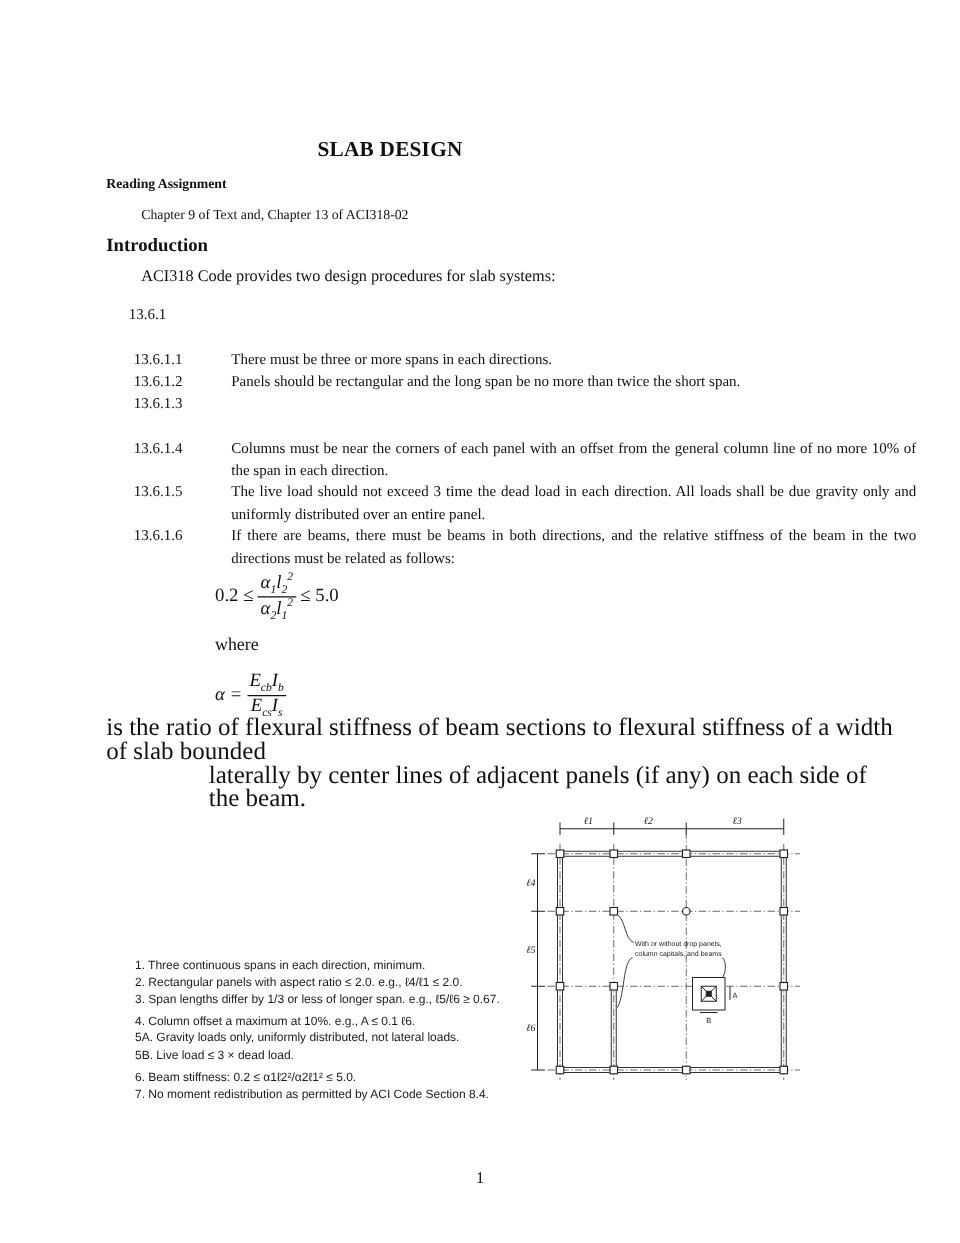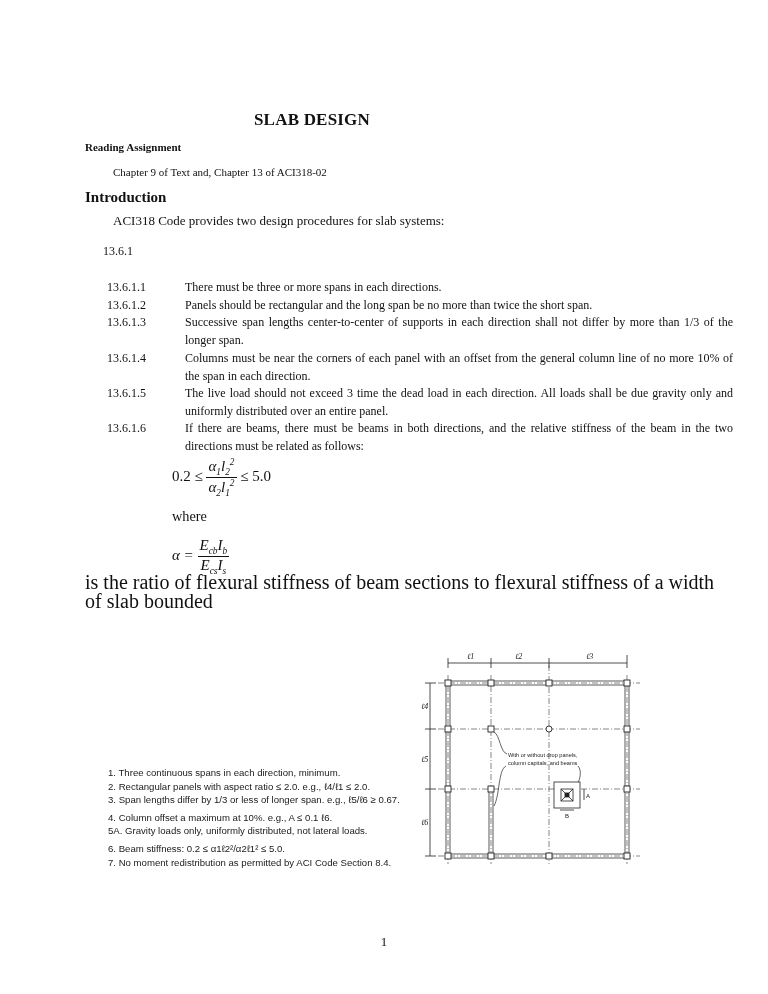--- a/index.html
+++ b/index.html
@@ -46,21 +46,20 @@
   <div class="clause" style="top:279px;">
     <span class="num sub">13.6.1.1</span>
     <div class="txt">There must be three or more spans in each directions.</div>
   </div>
   <div class="clause" style="top:297px;">
     <span class="num sub">13.6.1.2</span>
     <div class="txt">Panels should be rectangular and the long span be no more than twice the short span.</div>
   </div>
   <div class="clause" style="top:314px;">
     <span class="num sub">13.6.1.3</span>
-    <div class="txt">Successive span lengths center-to-center of supports in each direction shall not differ by more than 1/3 of the longer span.</div>
   </div>
   <div class="clause" style="top:350px;">
     <span class="num sub">13.6.1.4</span>
     <div class="txt">Columns must be near the corners of each panel with an offset from the general column line of no more 10% of the span in each direction.</div>
   </div>
   <div class="clause" style="top:385px;">
     <span class="num sub">13.6.1.5</span>
     <div class="txt">The live load should not exceed 3 time the dead load in each direction.  All loads shall be due gravity only and uniformly distributed over an entire panel.</div>
   </div>
   <div class="clause" style="top:420px;">
@@ -82,28 +81,30 @@
   <div class="abs formula" style="left:172px; top:537px; font-size:15px;">
     <span style="font-style:italic;">α =</span>
     <span class="frac">
       <span class="top">E<sub>cb</sub>I<sub>b</sub></span>
       <span class="bot">E<sub>cs</sub>I<sub>s</sub></span>
     </span>
   </div>
 
   <div class="abs ratio-text">
     <span>is the ratio of flexural stiffness of beam sections to flexural stiffness of a width of slab bounded</span>
+    <span class="l2">laterally by center lines of adjacent panels (if any) on each side of the beam.</span>
   </div>
 
   <div class="abs lst">
     <div>1. Three continuous spans in each direction, minimum.</div>
     <div>2. Rectangular panels with aspect ratio ≤ 2.0. e.g., ℓ4/ℓ1 ≤ 2.0.</div>
     <div>3. Span lengths differ by 1/3 or less of longer span. e.g., ℓ5/ℓ6 ≥ 0.67.</div>
     <div class="gap">4. Column offset a maximum at 10%. e.g., A ≤ 0.1 ℓ6.</div>
     <div>5A. Gravity loads only, uniformly distributed, not lateral loads.</div>
+    <div>5B. Live load ≤ 3 × dead load.</div>
     <div class="gap">6. Beam stiffness: 0.2 ≤ α1ℓ2²/α2ℓ1² ≤ 5.0.</div>
     <div>7. No moment redistribution as permitted by ACI Code Section 8.4.</div>
   </div>
 
   <svg class="abs" style="left:420px; top:645px;" width="245" height="225" viewBox="420 645 245 225" font-family="Liberation Serif, serif">
 
     <g stroke="#222" stroke-width="0.8" fill="none">
       <line x1="448" y1="663" x2="627" y2="663"></line>
       <line x1="448" y1="658" x2="448" y2="668"></line>
       <line x1="491" y1="658" x2="491" y2="668"></line>

